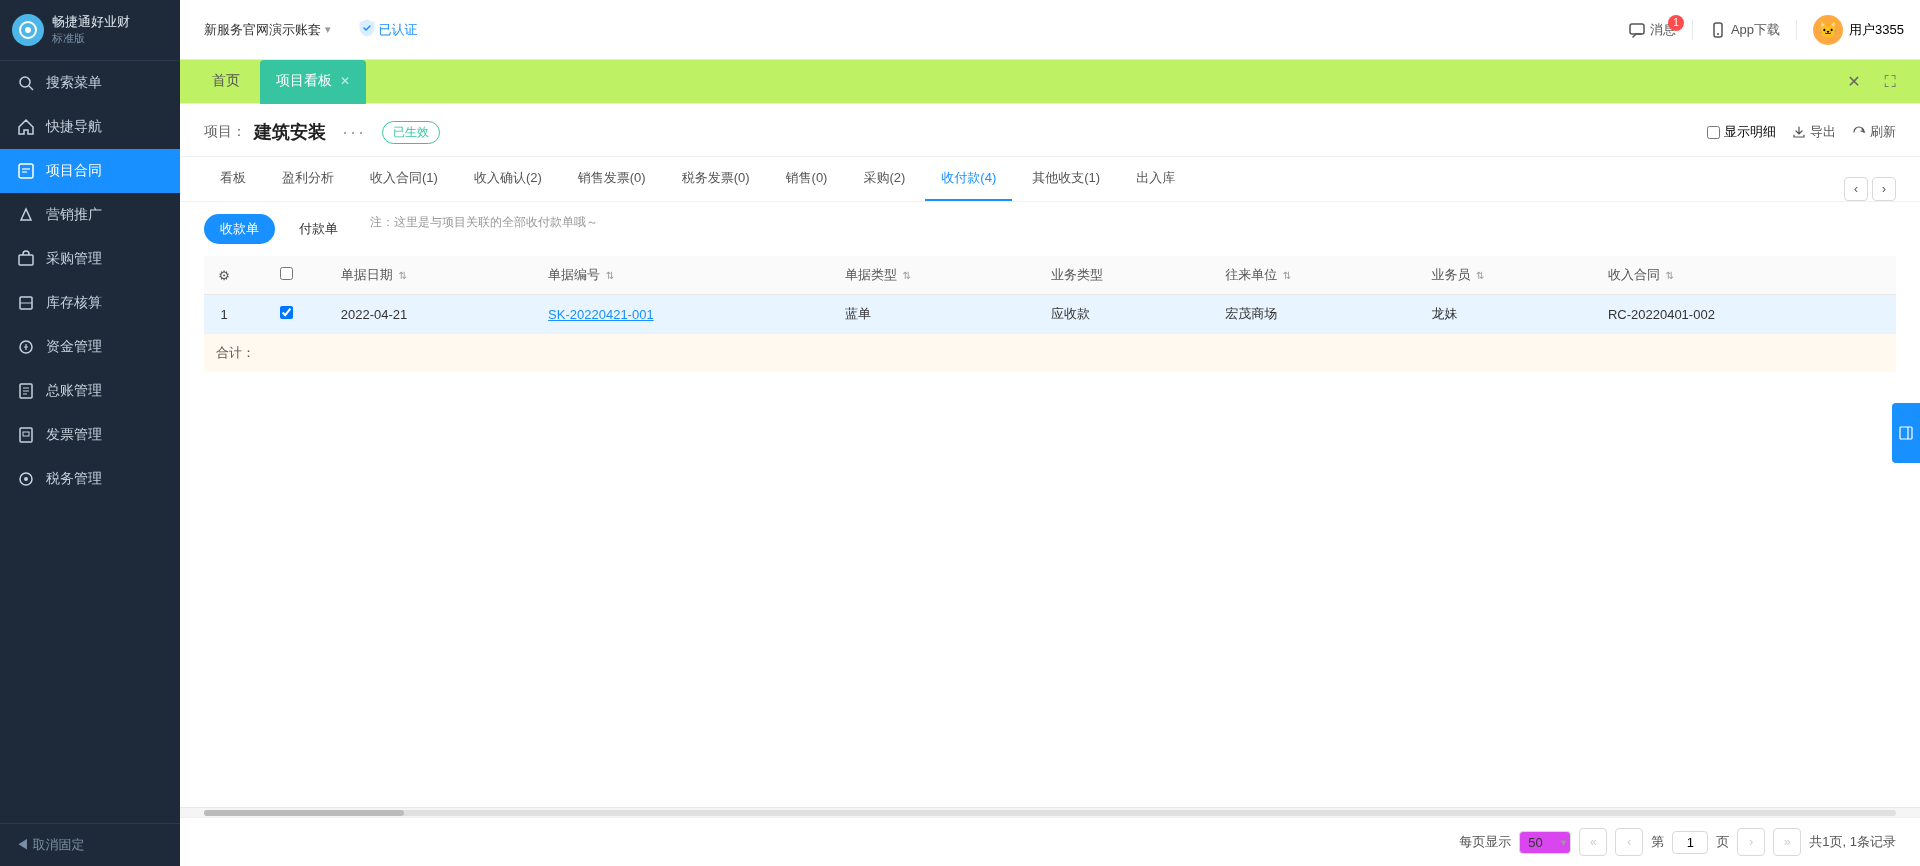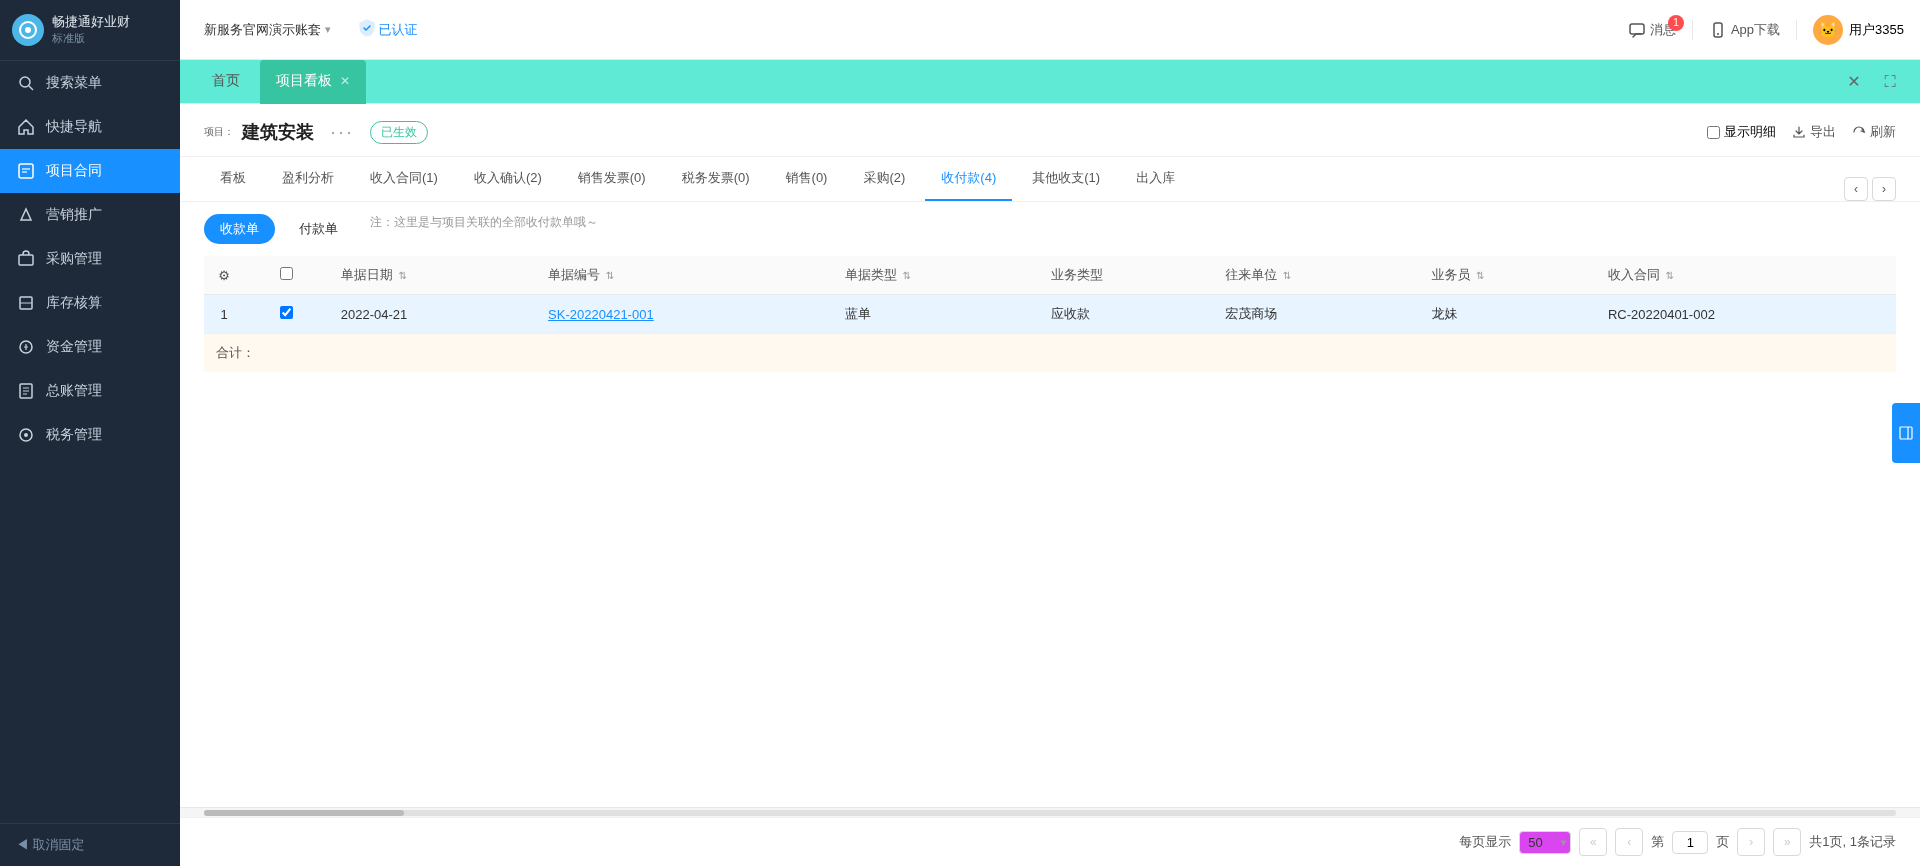--- a/index.html
+++ b/index.html
@@ -158,21 +158,21 @@
       border-radius: 50%;
       background: #ffa940;
       display: flex;
       align-items: center;
       justify-content: center;
       font-size: 16px;
     }
 
     
     .tabbar {
-      background: #5eead4;
+      background: #bef264;
       display: flex;
       align-items: center;
       padding: 0 16px;
       border-bottom: 1px solid #e8e8e8;
       height: 44px;
       flex-shrink: 0;
     }
     .tab-item {
       display: flex;
       align-items: center;
@@ -229,21 +229,21 @@
       padding: 16px 24px 12px;
       border-bottom: 1px solid #f0f0f0;
       flex-shrink: 0;
     }
     .project-title {
       font-size: 18px;
       font-weight: bold;
       color: #222;
     }
     .project-title-label {
-      font-size: 10px;
+      font-size: 14px;
       color: #666;
       margin-right: 8px;
     }
     .project-more {
       margin-left: 16px;
       color: #999;
       cursor: pointer;
       font-size: 18px;
       letter-spacing: 2px;
     }
@@ -592,20 +592,29 @@
     <div class="sidebar-item">
       <span class="s-icon">
         <svg width="18" height="18" viewBox="0 0 18 18" fill="none">
           <rect x="3" y="2" width="12" height="14" rx="1" stroke="#c8d0db" stroke-width="1.5"></rect>
           <line x1="6" y1="6" x2="12" y2="6" stroke="#c8d0db" stroke-width="1"></line>
           <line x1="6" y1="9" x2="12" y2="9" stroke="#c8d0db" stroke-width="1"></line>
           <line x1="6" y1="12" x2="10" y2="12" stroke="#c8d0db" stroke-width="1"></line>
         </svg>
       </span>
       <span>总账管理</span>
+    </div>
+    <div class="sidebar-item">
+      <span class="s-icon">
+        <svg width="18" height="18" viewBox="0 0 18 18" fill="none">
+          <path d="M4 2h10a1 1 0 011 1v12a1 1 0 01-1 1H4a1 1 0 01-1-1V3a1 1 0 011-1z" stroke="#c8d0db" stroke-width="1.5"></path>
+          <rect x="6" y="6" width="6" height="4" stroke="#c8d0db" stroke-width="1"></rect>
+        </svg>
+      </span>
+      <span>发票管理</span>
     </div>
     <div class="sidebar-item">
       <span class="s-icon">
         <svg width="18" height="18" viewBox="0 0 18 18" fill="none">
           <circle cx="9" cy="9" r="6" stroke="#c8d0db" stroke-width="1.5"></circle>
           <circle cx="9" cy="9" r="2" fill="#c8d0db"></circle>
         </svg>
       </span>
       <span>税务管理</span>
     </div>

